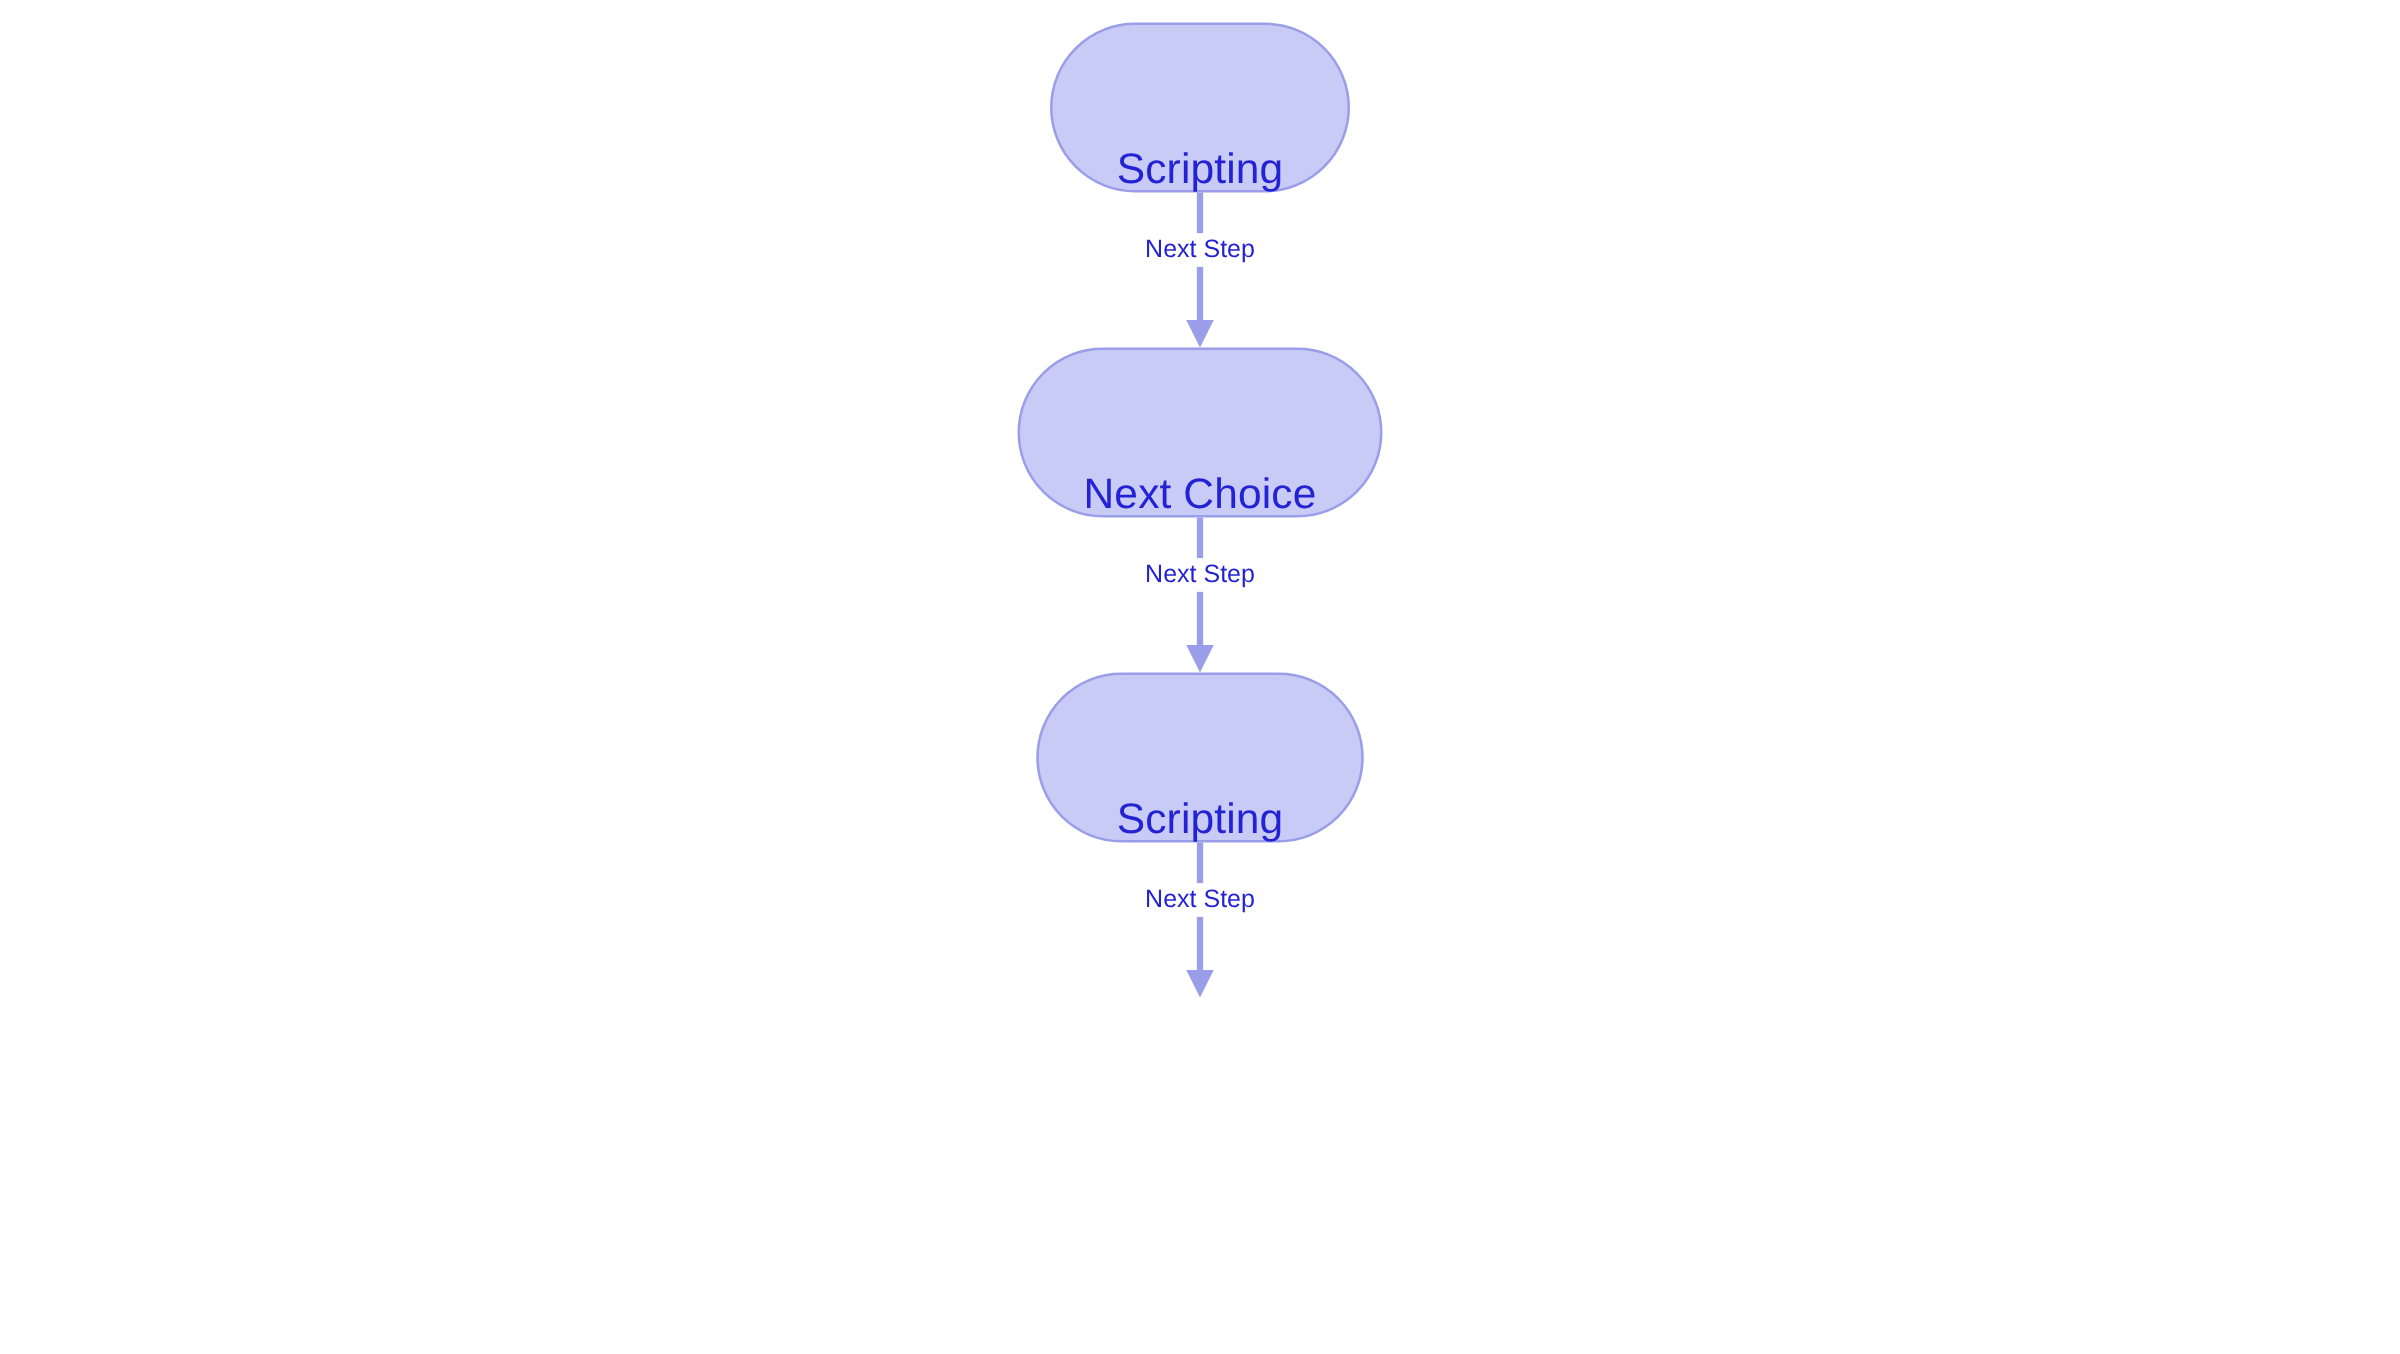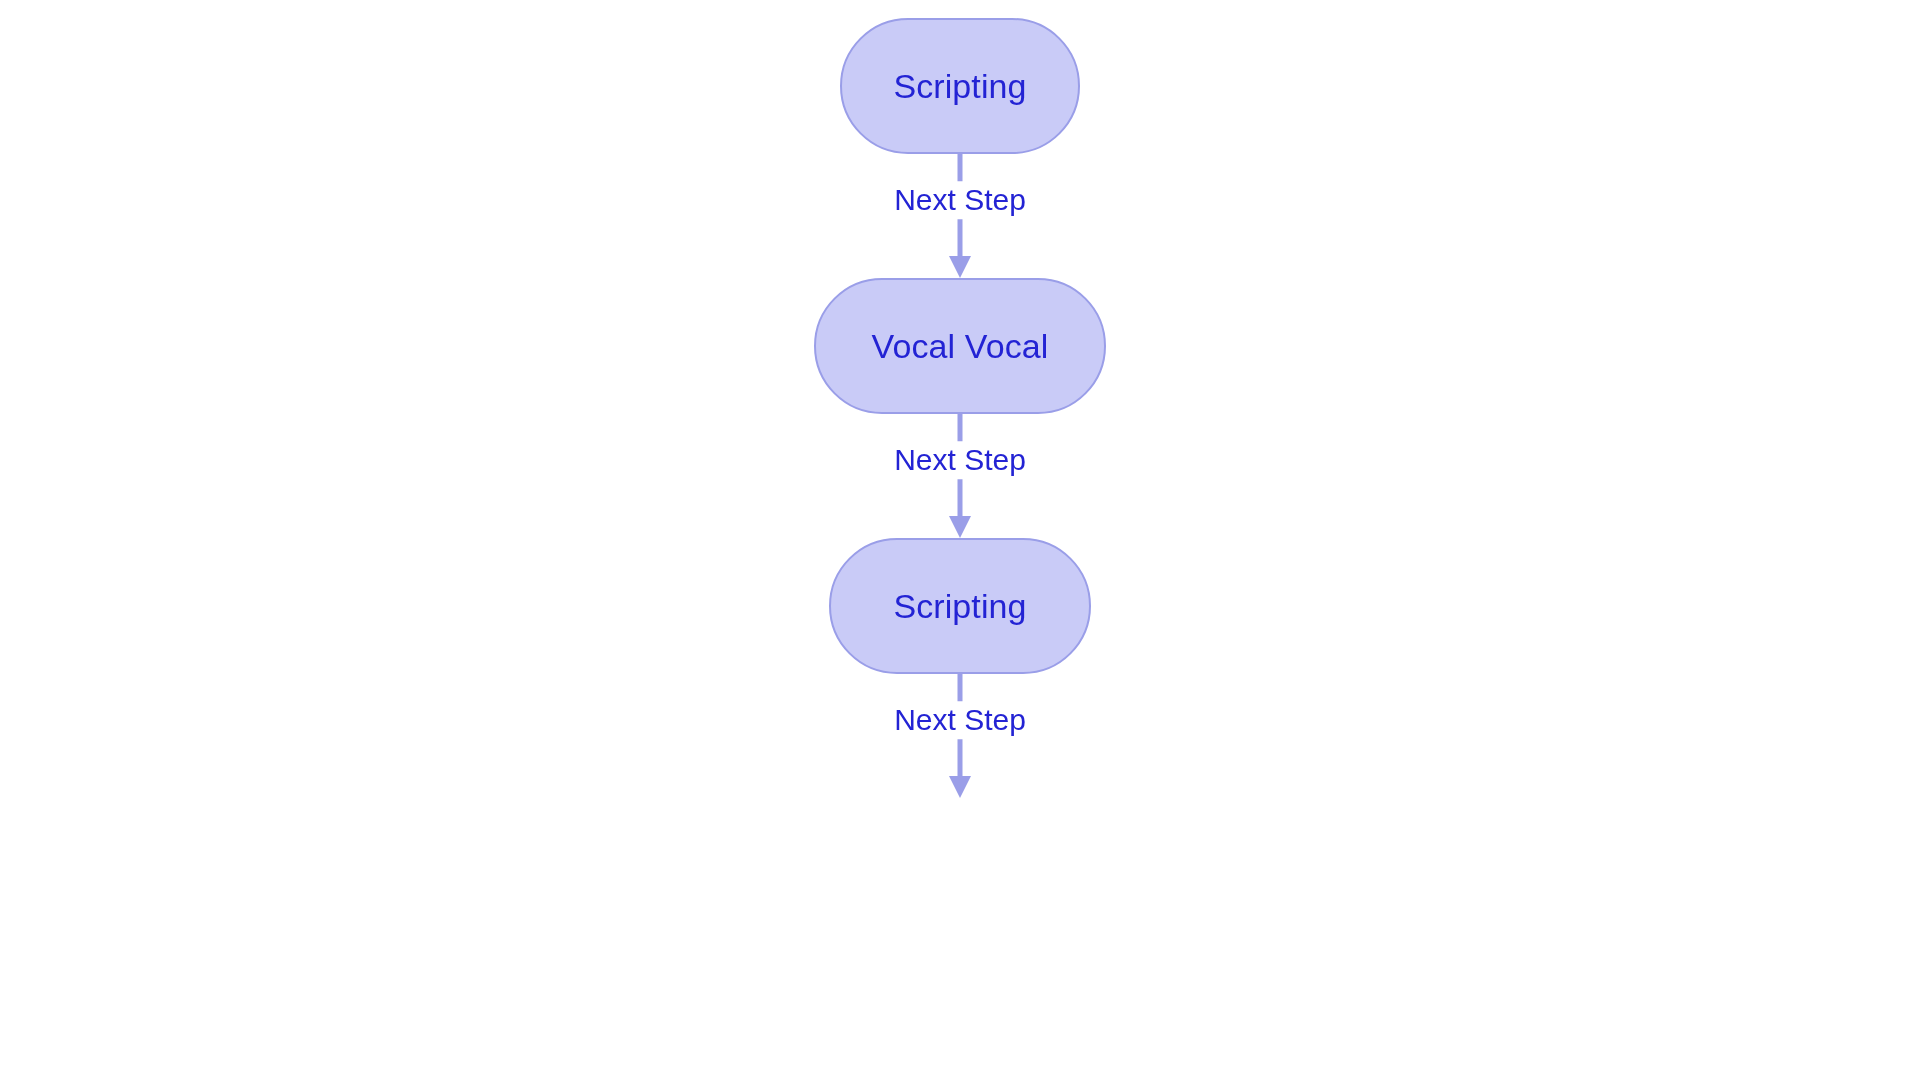--- a/index.html
+++ b/index.html
@@ -35,21 +35,21 @@
   }
 
   
   .node {
     box-sizing: border-box;
     height: 136px;
     border-radius: 68px;
     background: #c9cbf7;
     border: 2px solid #9a9ee8;
     display: flex;
-    align-items: center;
+    align-items: flex-end;
     justify-content: center;
     padding: 0 46px;
     position: relative;
     z-index: 2;
   }
   .node-label {
     color: #2323d4;
     font-size: 34px;
     line-height: 1;
     white-space: nowrap;
@@ -89,21 +89,21 @@
     border-top: 22px solid #9a9ee8;
   }
   
   .connector-label {
     position: absolute;
     left: 50%;
     top: 46px;
     transform: translate(-50%, -50%);
     background: #ffffff;
     color: #2323d4;
-    font-size: 30px;
+    font-size: 20px;
     line-height: 1.05;
     white-space: nowrap;
     padding: 3px 6px;
     z-index: 3;
   }
 </style>
 </head>
 <body>
 
 <div id="flowchart">
@@ -114,21 +114,21 @@
       <span class="node-label">Scripting</span>
     </div>
 
     <div class="connector">
       <span class="connector-line"></span>
       <span class="connector-arrow"></span>
       <span class="connector-label">Next Step</span>
     </div>
 
     <div class="node" style="width:292px;">
-      <span class="node-label">Vocal Vocal</span>
+      <span class="node-label">Next Choice</span>
     </div>
 
     <div class="connector">
       <span class="connector-line"></span>
       <span class="connector-arrow"></span>
       <span class="connector-label">Next Step</span>
     </div>
 
     <div class="node" style="width:262px;">
       <span class="node-label">Scripting</span>

